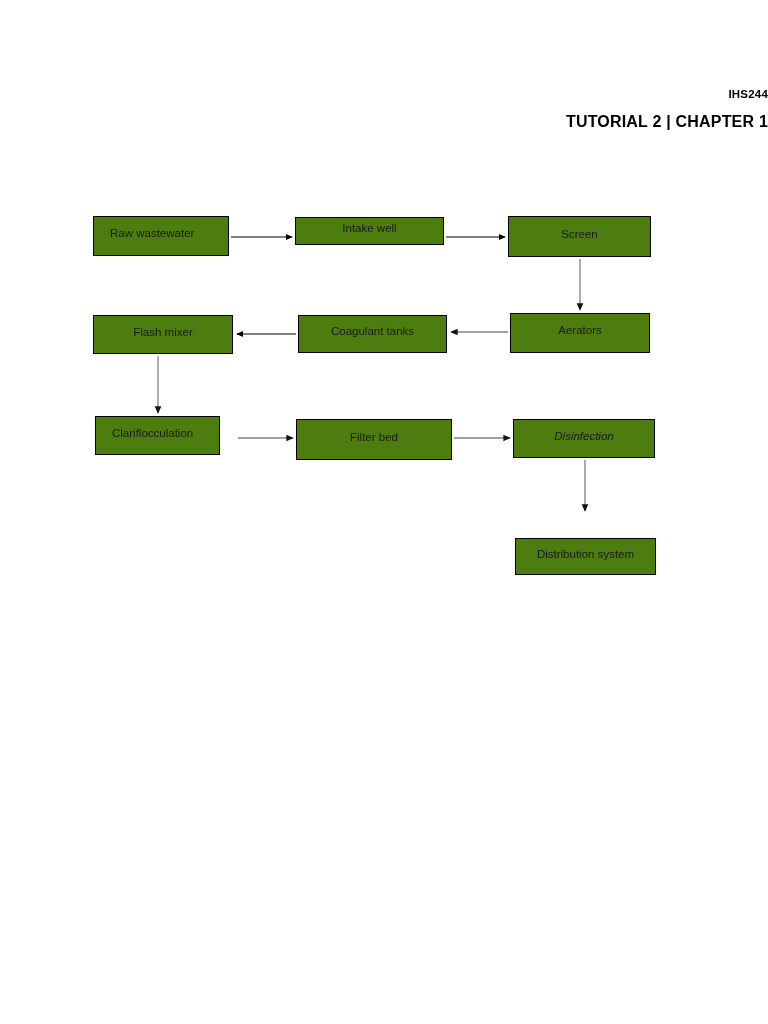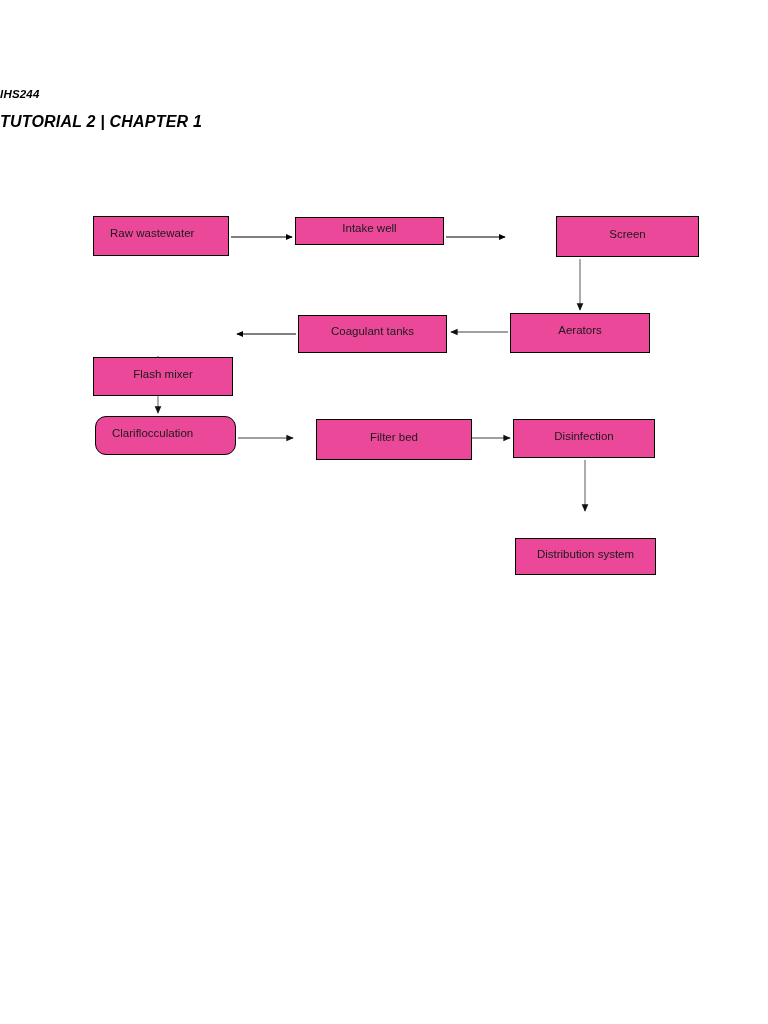--- a/index.html
+++ b/index.html
@@ -14,24 +14,23 @@
     font-family: "Liberation Sans", sans-serif;
     color: #000000;
     overflow: hidden;
   }
 
   
   .doc-title {
     position: absolute;
     left: 0;
     width: 768px;
-    text-align: left;
+    text-align: right;
     font-weight: bold;
     color: #000000;
-    font-style: italic;
   }
   #title-line-1 {
     top: 88px;
     font-size: 11.5px;
     letter-spacing: 0.2px;
   }
   #title-line-2 {
     top: 113px;
     font-size: 16px;
     letter-spacing: 0.2px;
@@ -44,46 +43,46 @@
     top: 0;
     width: 768px;
     height: 1024px;
   }
 
   
   .node {
     position: absolute;
     box-sizing: border-box;
     border: 1.3px solid #000000;
-    background: #ec4899;
+    background: #4d7c0f;
     font-size: 11.5px;
     line-height: 1.15;
     color: #1a1a1a;
     display: flex;
     align-items: center;
     justify-content: center;
     padding-bottom: 4px;
   }
   .node.left-text {
     justify-content: flex-start;
     padding-left: 16px;
   }
 
   
   #node-raw-wastewater     { left: 93px;  top: 216px; width: 136px; height: 40px; }
   #node-intake-well        { left: 295px; top: 217px; width: 149px; height: 28px; }
-  #node-screen             { left: 508px; top: 216px; width: 143px; height: 41px; margin-left: 48px; }
+  #node-screen             { left: 508px; top: 216px; width: 143px; height: 41px; }
 
-  #node-flash-mixer        { left: 93px;  top: 315px; width: 140px; height: 39px; margin-top: 42px; }
+  #node-flash-mixer        { left: 93px;  top: 315px; width: 140px; height: 39px; }
   #node-coagulant-tanks    { left: 298px; top: 315px; width: 149px; height: 38px; }
   #node-aerators           { left: 510px; top: 313px; width: 140px; height: 40px; }
 
-  #node-clariflocculation  { left: 95px;  top: 416px; width: 141px; height: 39px; border-radius: 11px; }
-  #node-filter-bed         { left: 296px; top: 419px; width: 156px; height: 41px; margin-left: 20px; }
-  #node-disinfection       { left: 513px; top: 419px; width: 142px; height: 39px; }
+  #node-clariflocculation  { left: 95px;  top: 416px; width: 125px; height: 39px; }
+  #node-filter-bed         { left: 296px; top: 419px; width: 156px; height: 41px; }
+  #node-disinfection       { left: 513px; top: 419px; width: 142px; height: 39px; font-style: italic; }
 
   #node-distribution-system{ left: 515px; top: 514px; width: 141px; height: 37px; margin-top: 24px; }
 
   
   #connectors {
     position: absolute;
     left: 0;
     top: 0;
     width: 768px;
     height: 1024px;

